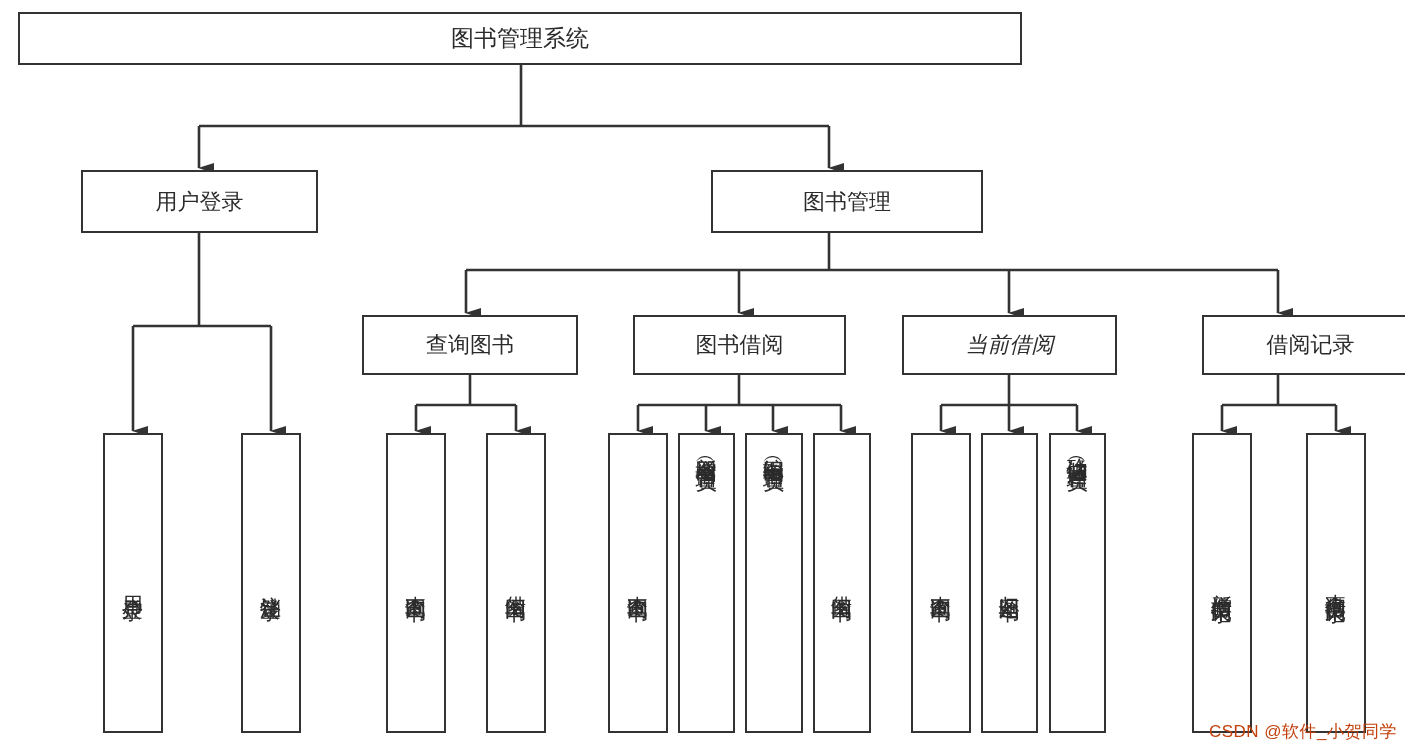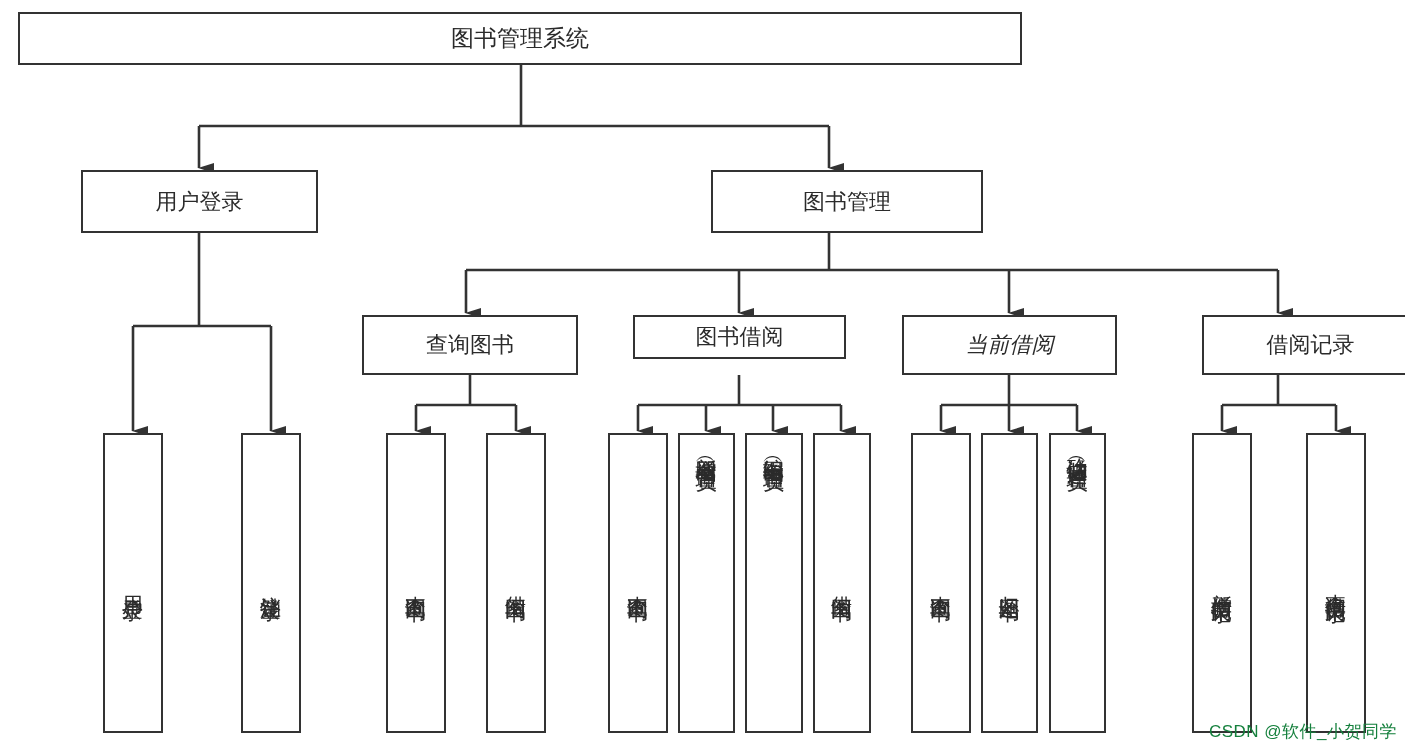--- a/index.html
+++ b/index.html
@@ -65,21 +65,21 @@
   }
   .node.vert.centered {
     align-items: center;
     padding-top: 0;
   }
   #watermark {
     position: absolute;
     right: 8px;
     bottom: 4px;
     font-size: 17px;
-    color: #15803d;
+    color: #c2410c;
     letter-spacing: 0.5px;
     white-space: nowrap;
   }
 </style>
 </head>
 <body>
 
 <div id="diagram-root">
 
   <svg id="edges-layer" width="1405" height="747" viewBox="0 0 1405 747">
@@ -141,21 +141,21 @@
   <div class="node horiz" style="left:81px; top:170px; width:237px; height:63px;">
     <span class="label">用户登录</span>
   </div>
   <div class="node horiz" style="left:711px; top:170px; width:272px; height:63px;">
     <span class="label">图书管理</span>
   </div>
 
   <div class="node horiz" style="left:362px; top:315px; width:216px; height:60px;">
     <span class="label">查询图书</span>
   </div>
-  <div class="node horiz" style="left:633px; top:315px; width:213px; height:44px;">
+  <div class="node horiz" style="left:633px; top:315px; width:213px; height:60px;">
     <span class="label">图书借阅</span>
   </div>
   <div class="node horiz" style="left:902px; top:315px; width:215px; height:60px;font-style:italic;">
     <span class="label">当前借阅</span>
   </div>
   <div class="node horiz" style="left:1170px; top:315px; width:217px; height:60px;margin-left:32px;">
     <span class="label">借阅记录</span>
   </div>
 
   <div class="node vert centered" style="left:103px; top:433px; width:60px; height:300px;">

